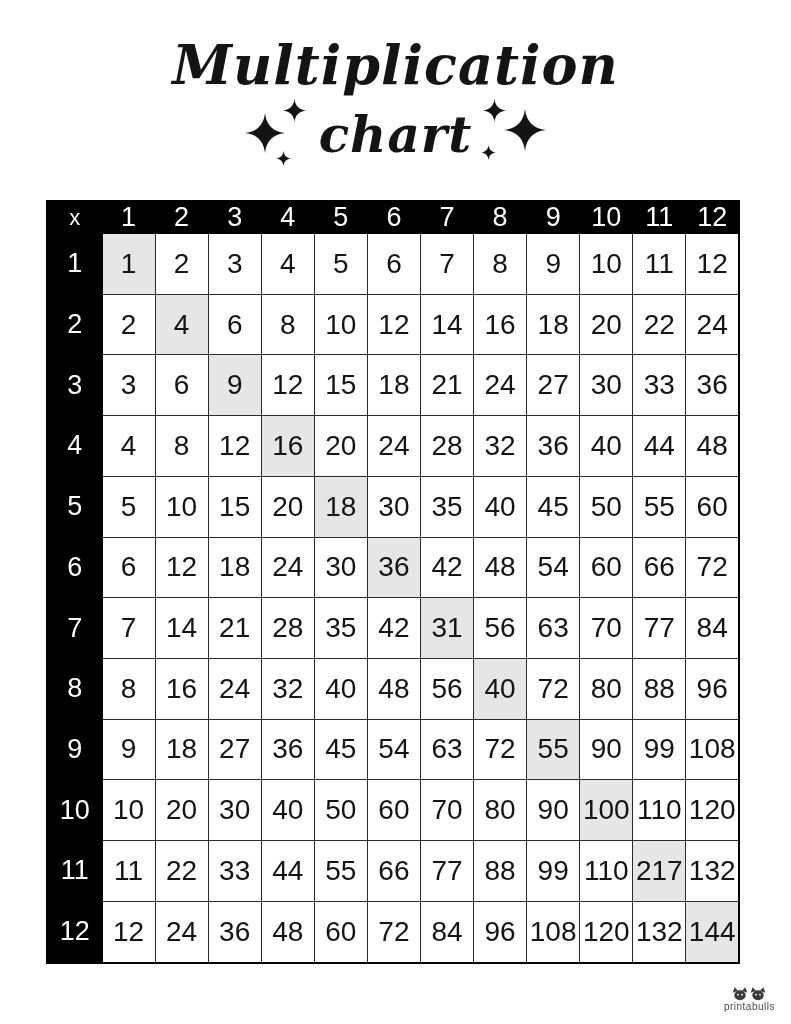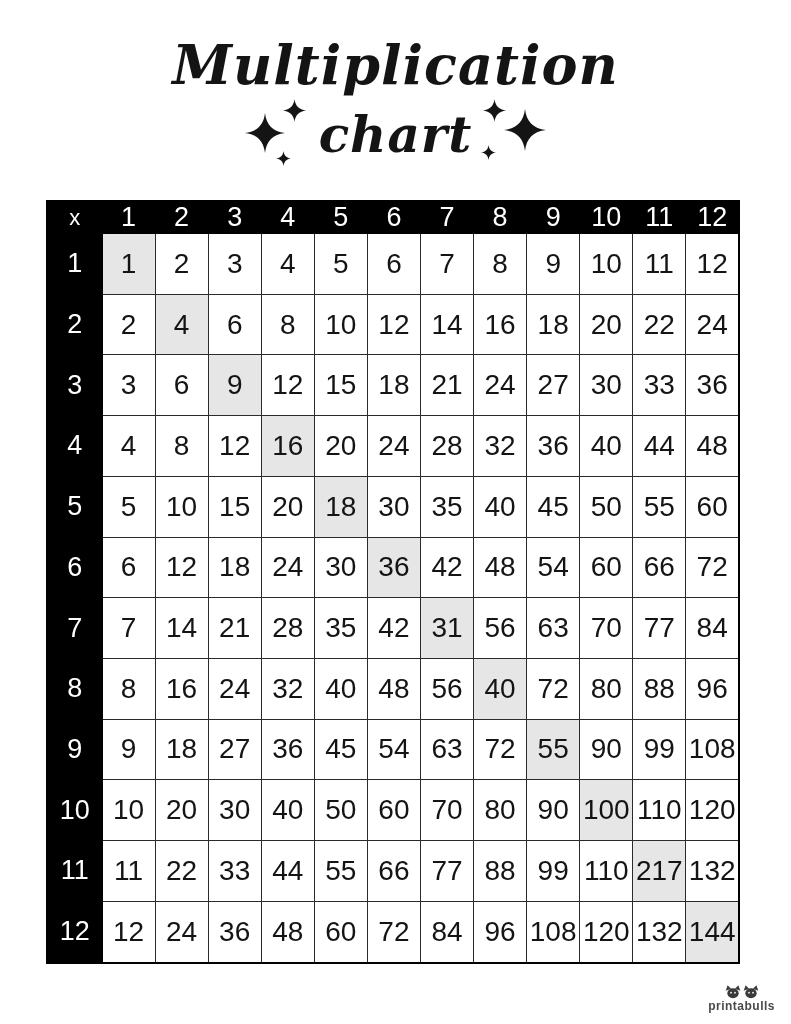--- a/index.html
+++ b/index.html
@@ -101,25 +101,24 @@
     text-align: center;
     color: #4a4a4a;
   }
   .watermark .dogs {
     display: flex;
     justify-content: center;
     gap: 2px;
   }
   .watermark .dog-icon { width: 16px; height: 14px; fill: #3a3a3a; }
   .watermark .wm-text {
-    font-size: 12px;
+    font-size: 10px;
     letter-spacing: 0.5px;
     line-height: 1;
     margin-top: 1px;
-    font-weight: bold;
   }
 </style>
 </head>
 <body>
 
 <div class="page">
 
   <div class="title-block">
     <div class="title-line1">Multiplication</div>
     <div class="title-line2">

